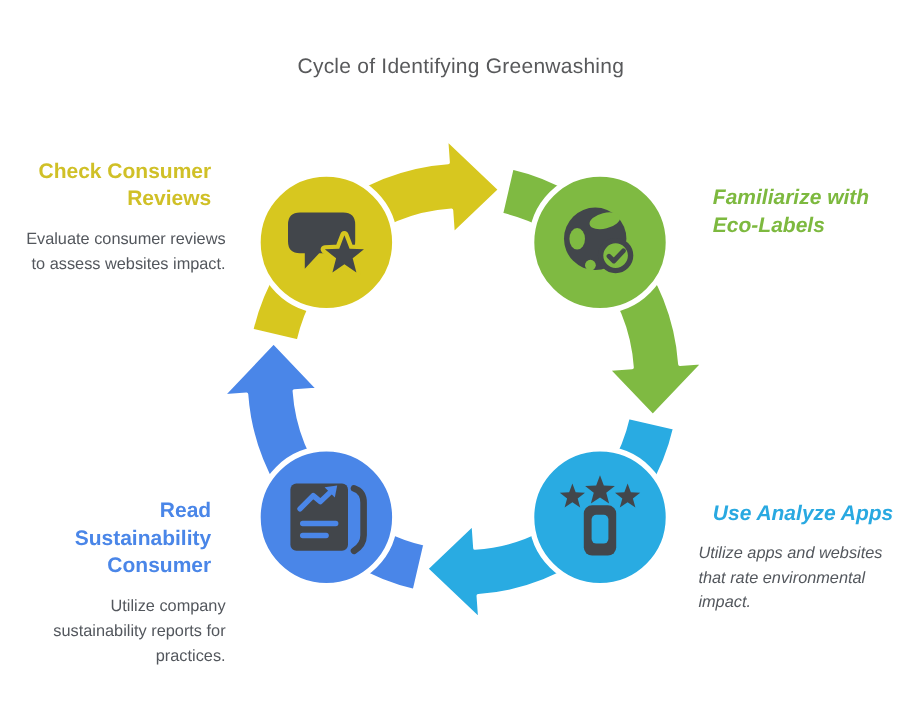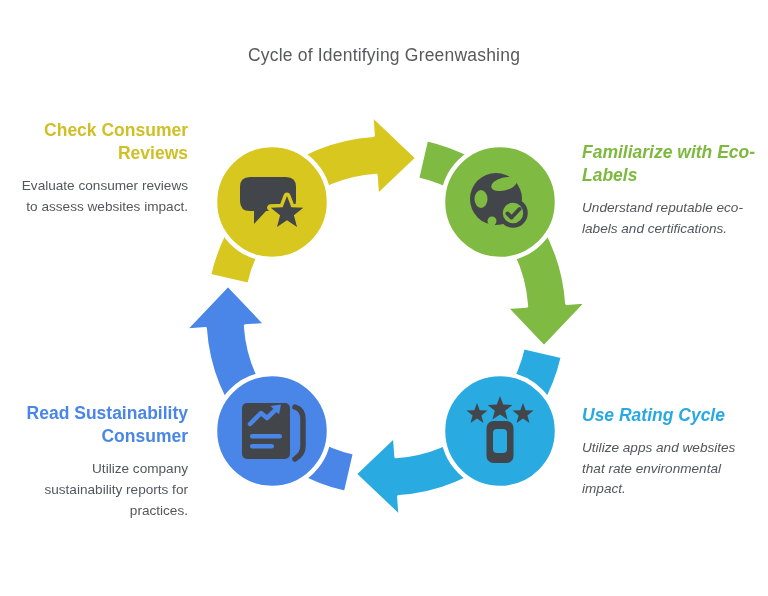--- a/index.html
+++ b/index.html
@@ -2,21 +2,21 @@
 <html><head>
 <meta charset="utf-8">
 <style>
   html,body{margin:0;padding:0;background:#ffffff;}
   body{width:768px;height:596px;position:relative;overflow:hidden;
        font-family:"Liberation Sans", sans-serif;}
   .page-title{position:absolute;top:45px;left:0;width:768px;text-align:center;
        font-size:17.5px;color:#58595b;letter-spacing:.2px;}
   .diagram-svg{position:absolute;left:0;top:0;}
   .step-block{position:absolute;}
-  .step-block h2{margin:0;font-size:17.5px;line-height:1.32;font-weight:700;}
+  .step-block h2{margin:12px;font-size:17.5px;line-height:1.32;font-weight:700;}
   .step-block p{margin:11px 0 0 0;font-size:13.6px;line-height:1.52;color:#53575d;}
   .align-r{text-align:right;}
   .align-l{text-align:left;font-style:italic;}
   .tl{left:14px;top:119px;width:174px;}
   .tr{left:582px;top:141px;width:176px;}
   .br{left:582px;top:404px;width:176px;}
   .bl{left:14px;top:402px;width:174px;}
   .tl h2{color:#d0c027;}
   .tr h2{color:#7db93f;}
   .br h2{color:#29a9e1;}
@@ -81,24 +81,23 @@
   </g>
 </svg>
 
 <div class="step-block tl align-r">
   <h2>Check Consumer Reviews</h2>
   <p>Evaluate consumer reviews to assess websites impact.</p>
 </div>
 
 <div class="step-block tr align-l">
   <h2>Familiarize with Eco-Labels</h2>
-  <p>Understand reputable eco-labels and certifications.</p>
 </div>
 
 <div class="step-block br align-l">
-  <h2>Use Rating Cycle</h2>
+  <h2>Use Analyze Apps</h2>
   <p>Utilize apps and websites that rate environmental impact.</p>
 </div>
 
 <div class="step-block bl align-r">
   <h2>Read Sustainability Consumer</h2>
   <p>Utilize company sustainability reports for practices.</p>
 </div>
 
 </body></html>

